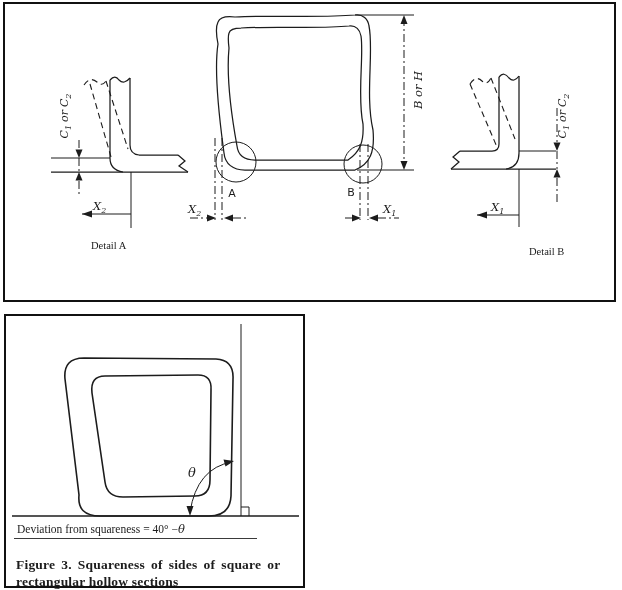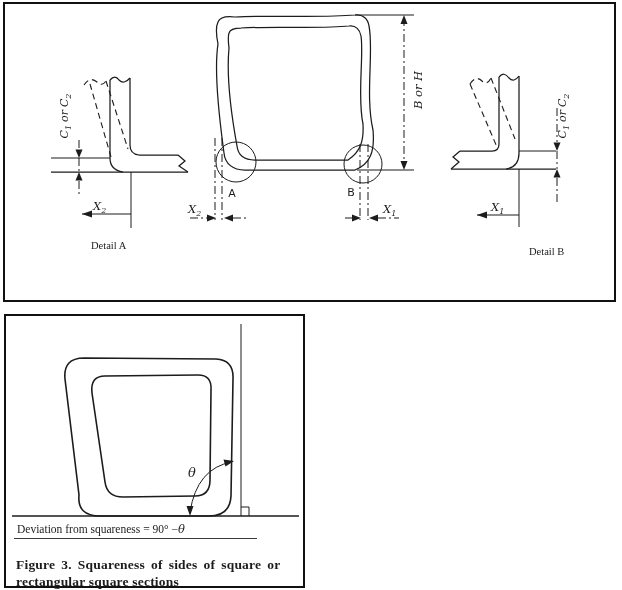--- a/index.html
+++ b/index.html
@@ -122,21 +122,21 @@
       <path class="ln" style="stroke-width:1.6" d="M78,42 L210,43 Q228,44 227,63 L225,180 Q224,200 203,200 L94,200 Q71,200 73,179 L59,63 Q57,42 78,42 Z"></path>
       <path class="ln" style="stroke-width:1.6" d="M99,60 L192,59 Q206,59 205,74 L204,164 Q204,180 189,180 L117,181 Q101,181 99,166 L86,77 Q84,60 99,60 Z"></path>
       <path class="thin" d="M184,196 Q191,152 226,146"></path>
       <polygon class="arr" points="184,200 180.5,190 187.5,190"></polygon>
       <polygon class="arr" points="228,145 217.5,143.5 219.5,150.5"></polygon>
       <path class="thin" d="M235,191 H243 V200"></path>
       <text class="thetalab" x="186" y="161" text-anchor="middle">θ</text>
     </g>
   </svg>
 
-  <div class="devline" style="left:11px;top:206px;"><span>Deviation from squareness = 90° −</span><i>θ</i></div>
+  <div class="devline" style="left:11px;top:206px;"><span>Deviation from squareness = 40° −</span><i>θ</i></div>
 
   <div class="rule" style="left:8px;top:222px;width:243px;"></div>
 
   <div class="caption" style="left:10px;top:240px;width:280px;">
     <div class="l1">Figure 3. Squareness of sides of square or</div>
-    <div>rectangular square sections</div>
+    <div>rectangular hollow sections</div>
   </div>
 </div>
 
 </body></html>

